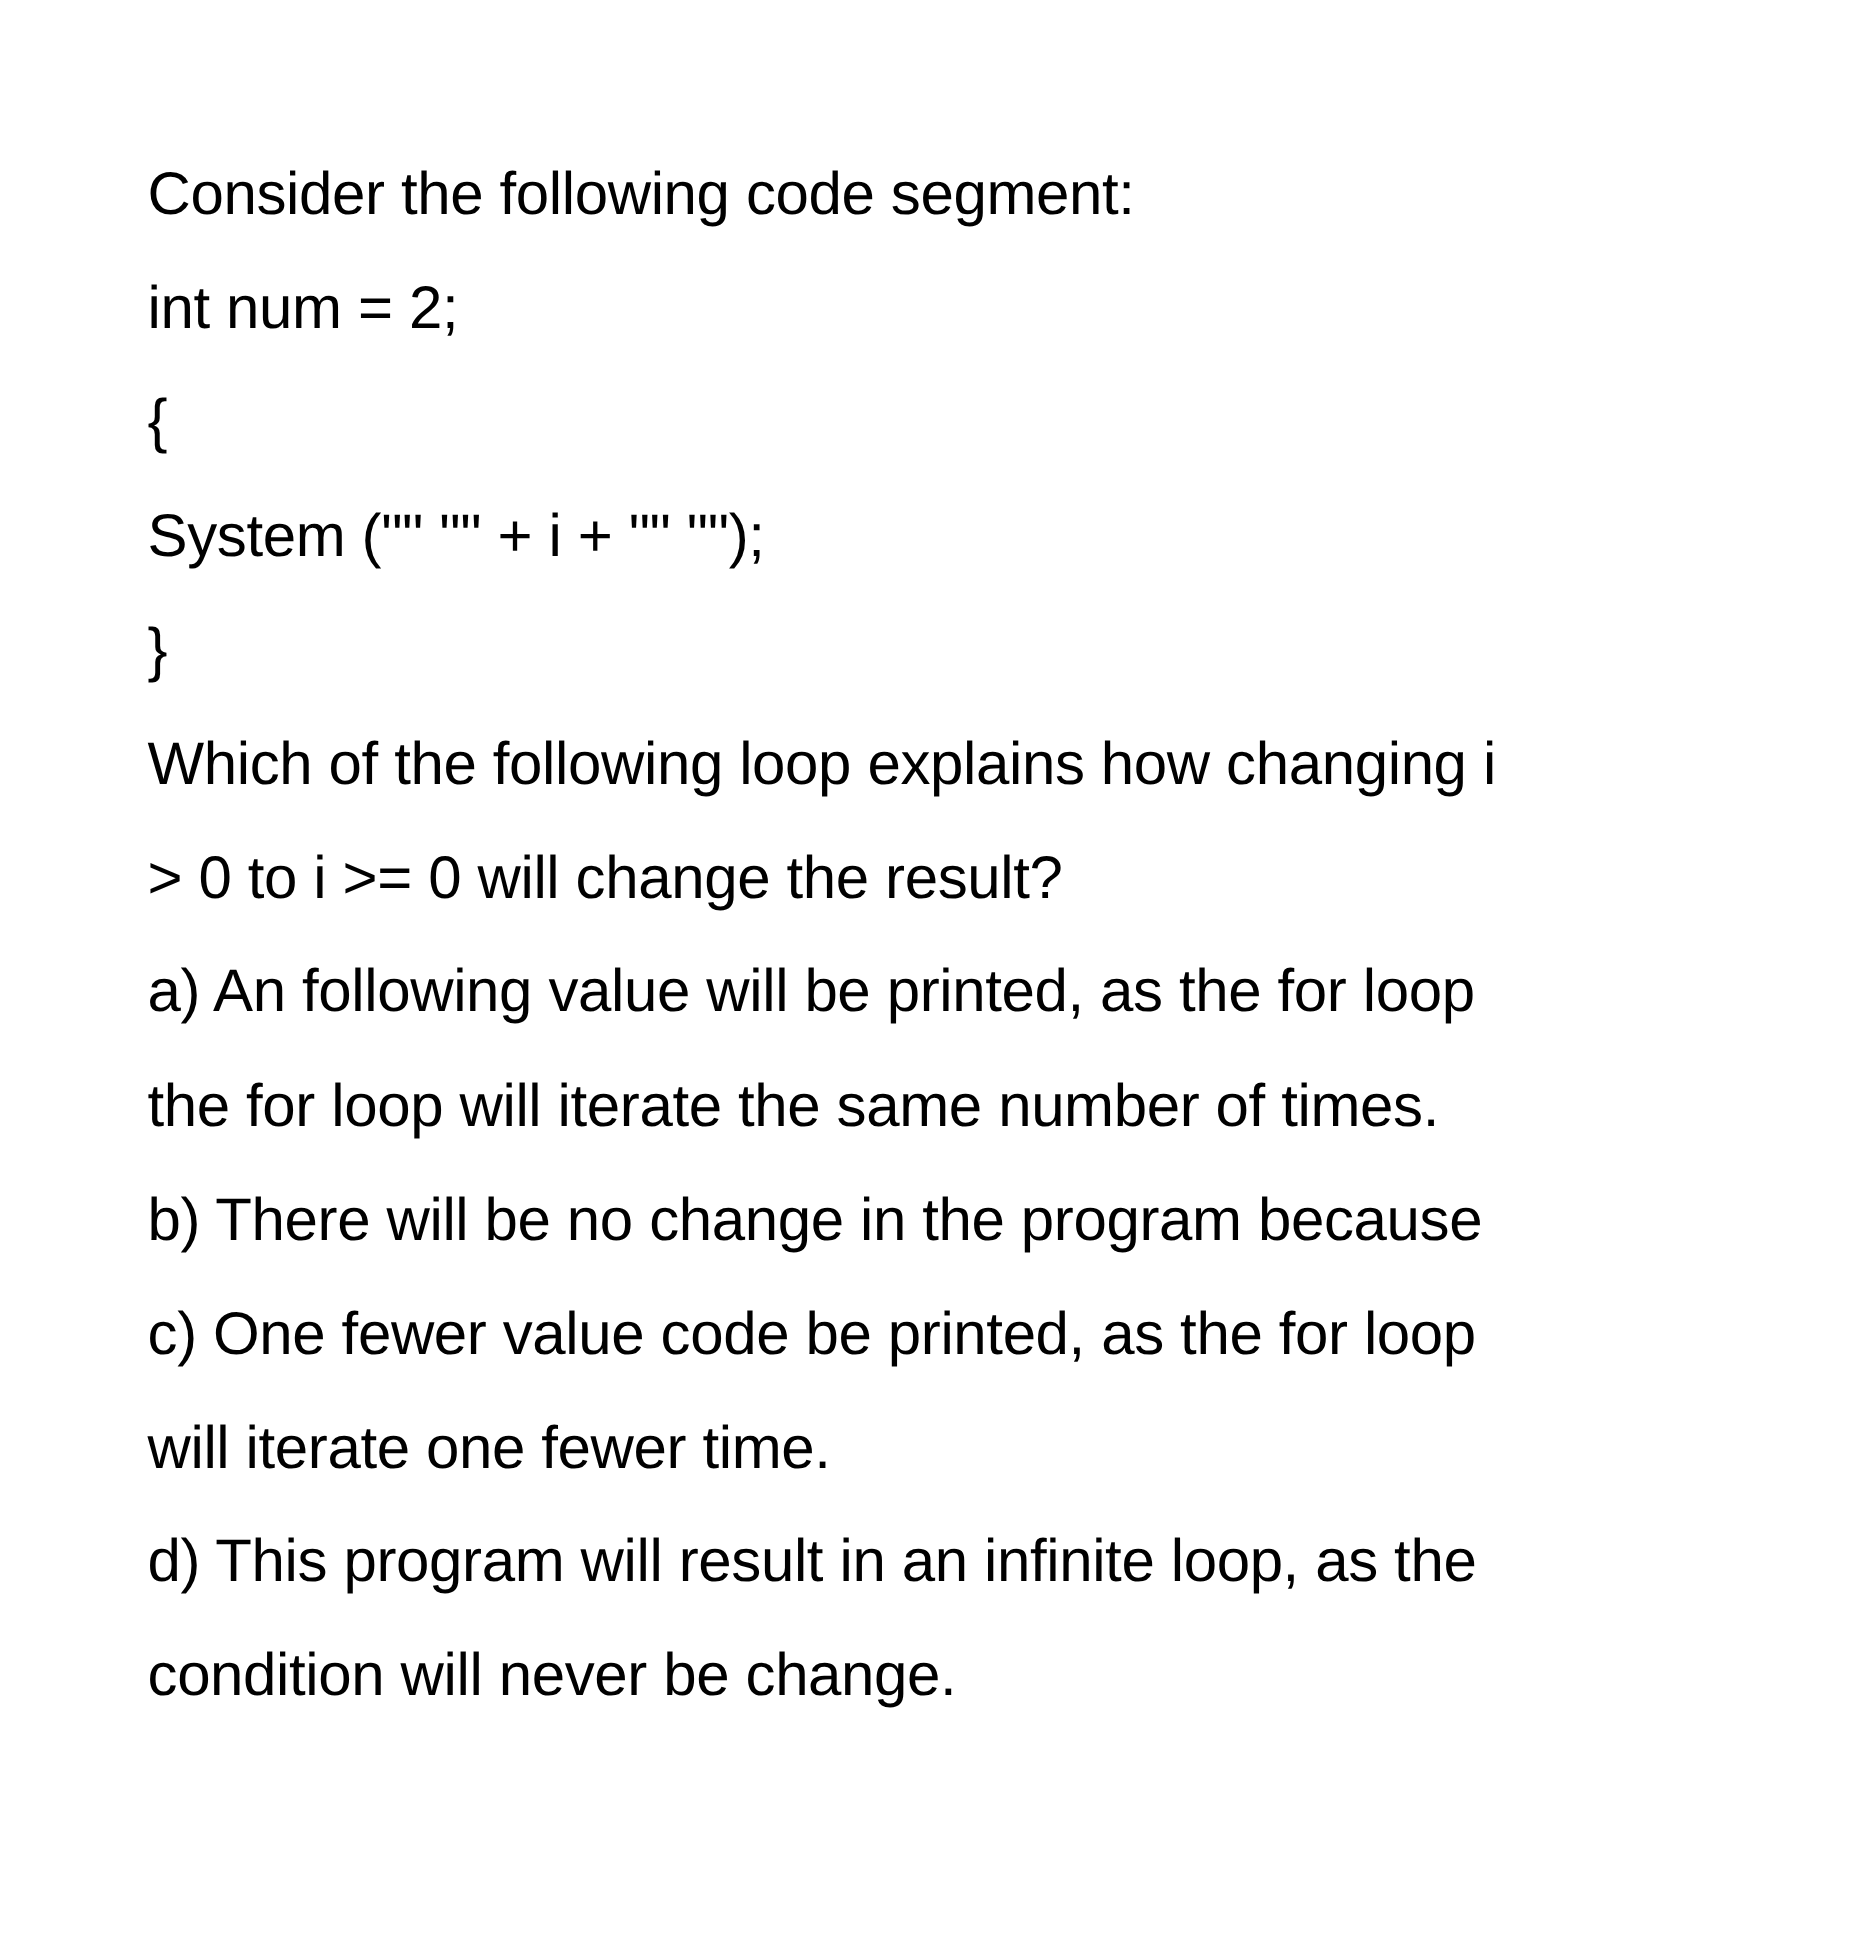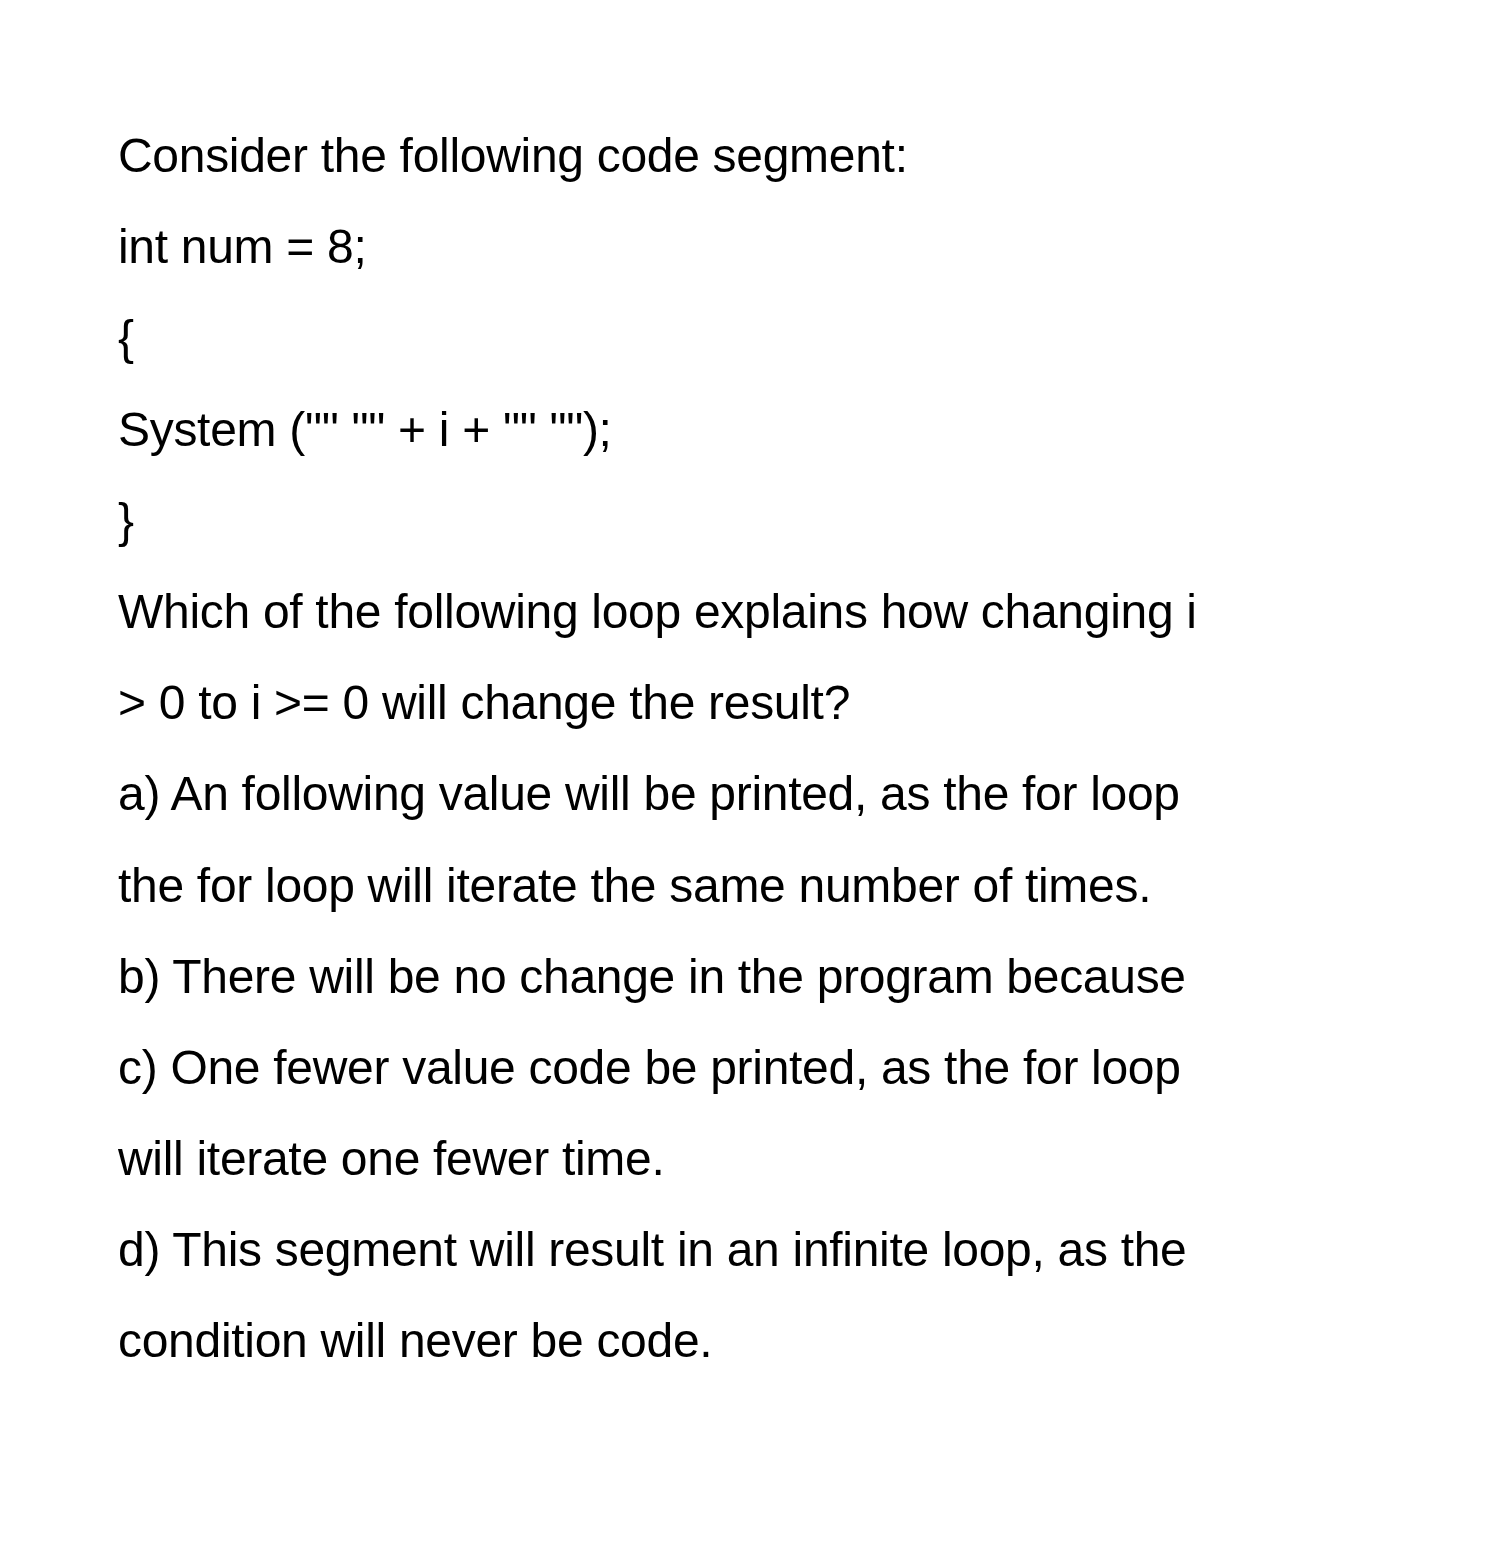--- a/index.html
+++ b/index.html
@@ -22,26 +22,26 @@
     }
     .line {
       display: block;
     }
   </style>
 </head>
 <body>
 
 <div class="content">
   <span class="line">Consider the following code segment:</span>
-  <span class="line">int num = 8;</span>
+  <span class="line">int num = 2;</span>
   <span class="line">{</span>
   <span class="line">System ("" "" + i + "" "");</span>
   <span class="line">}</span>
   <span class="line">Which of the following loop explains how changing i</span>
   <span class="line">&gt; 0 to i &gt;= 0 will change the result?</span>
   <span class="line">a) An following value will be printed, as the for loop</span>
   <span class="line">the for loop will iterate the same number of times.</span>
   <span class="line">b) There will be no change in the program because</span>
   <span class="line">c) One fewer value code be printed, as the for loop</span>
   <span class="line">will iterate one fewer time.</span>
-  <span class="line">d) This segment will result in an infinite loop, as the</span>
-  <span class="line">condition will never be code.</span>
+  <span class="line">d) This program will result in an infinite loop, as the</span>
+  <span class="line">condition will never be change.</span>
 </div>
 
 </body></html>

